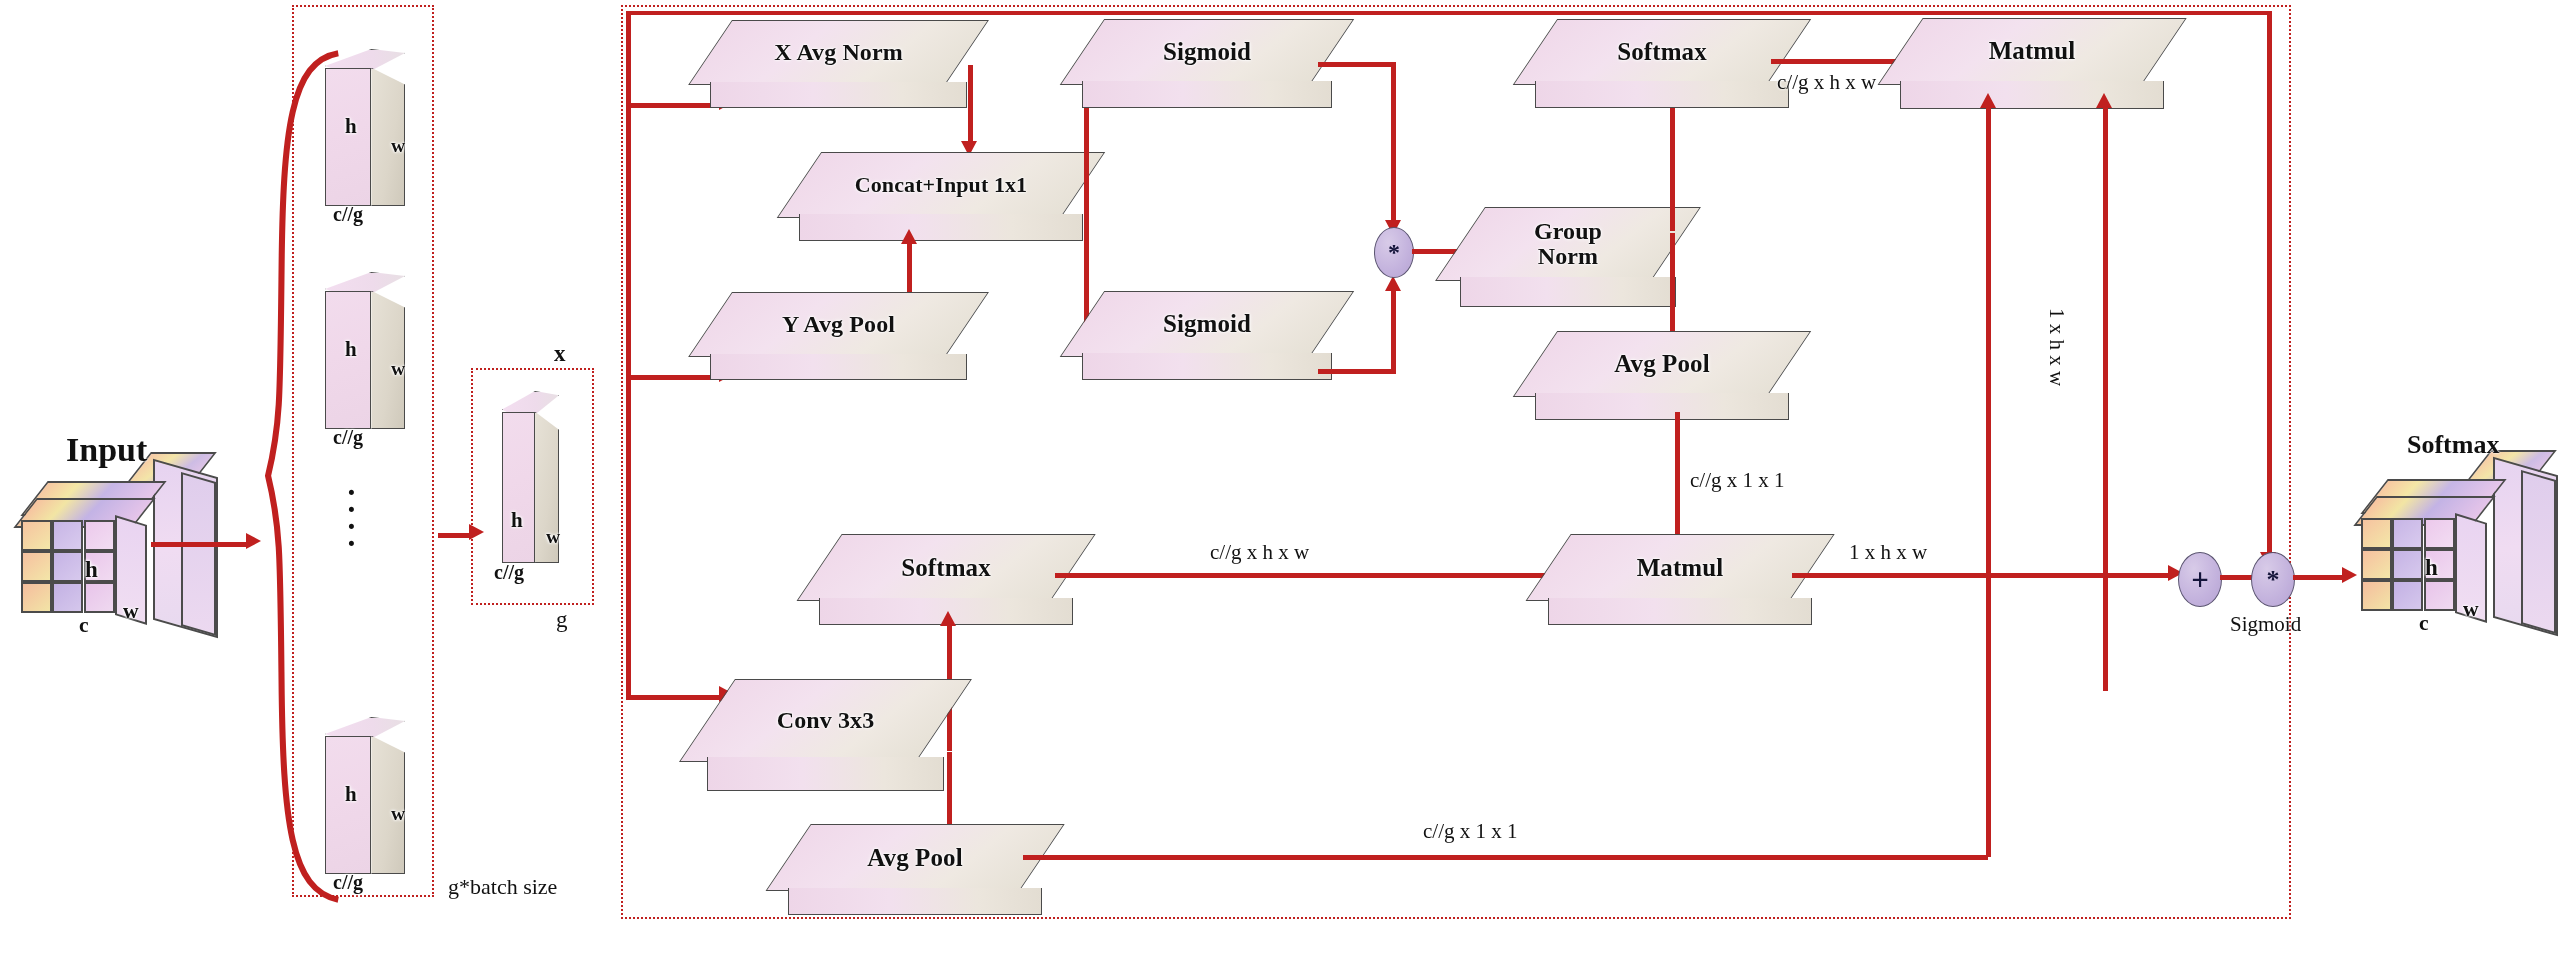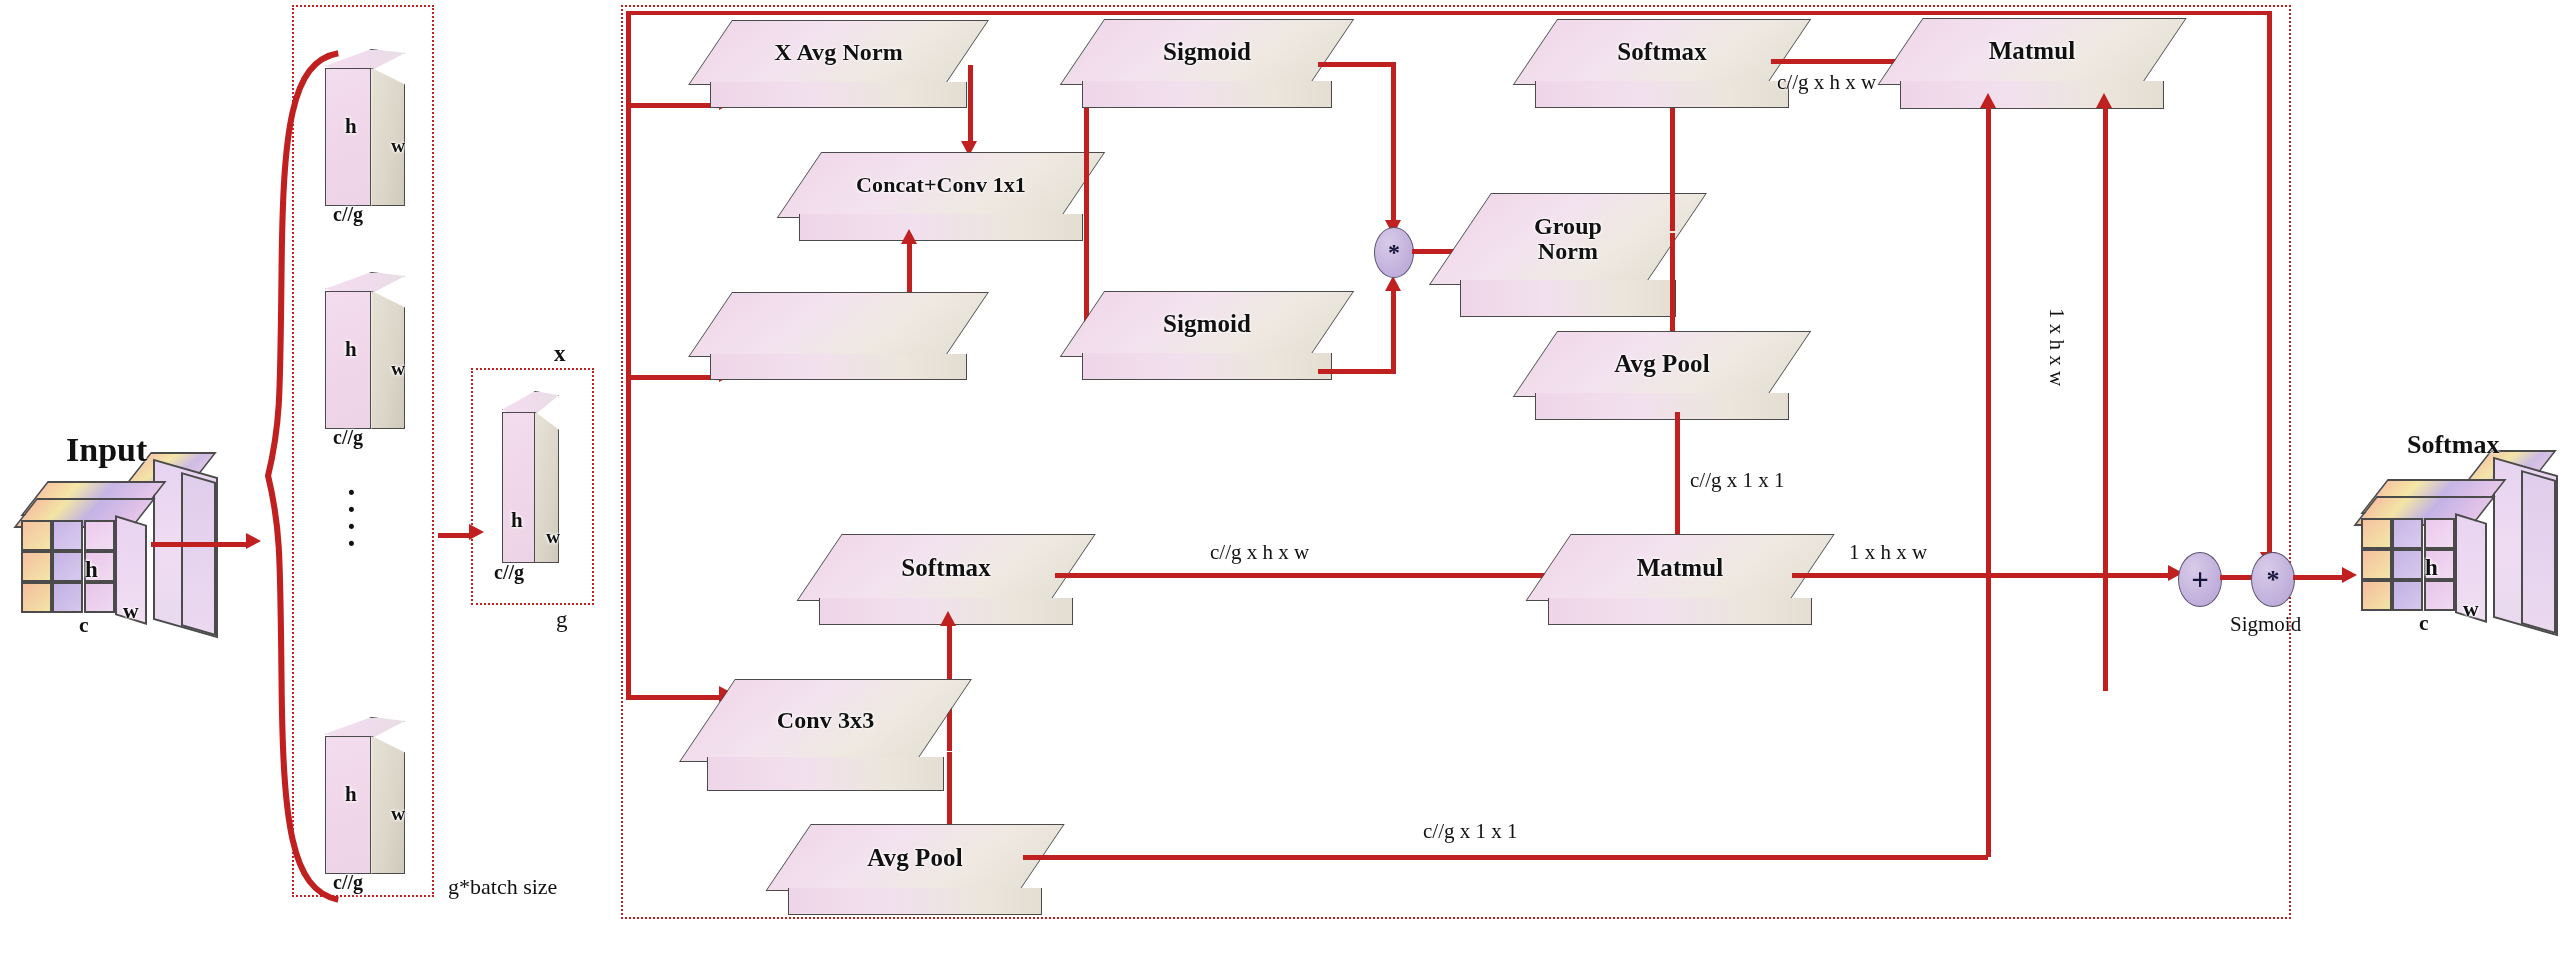--- a/index.html
+++ b/index.html
@@ -196,29 +196,30 @@
       <div class="side"></div>
     <div class="lbl" style="font-size:24px;">X Avg Norm</div>
   </div>
 
   <div class="vline" style="left:968px;top:65px;height:76px;"></div>
   <div class="arrow-d" style="left:961px;top:141px;"></div>
 
   <div class="slab" style="left:799px;top:152px;width:284px;height:89px;">
     <div class="top"></div>
       <div class="side"></div>
-    <div class="lbl" style="font-size:22px;">Concat+Conv 1x1</div>
+    <div class="lbl" style="font-size:22px;">Concat+Input 1x1</div>
   </div>
 
   <div class="vline" style="left:907px;top:243px;height:115px;"></div>
   <div class="arrow-u" style="left:901px;top:229px;"></div>
 
   <div class="slab" style="left:710px;top:292px;width:257px;height:88px;">
     <div class="top"></div>
       <div class="side"></div>
+    <div class="lbl" style="font-size:24px;">Y Avg Pool</div>
   </div>
 
   <div class="vline" style="left:1084px;top:68px;height:174px;"></div>
   <div class="arrow-u" style="left:1078px;top:53px;"></div>
 
   <div class="vline" style="left:1084px;top:242px;height:108px;"></div>
   <div class="arrow-d" style="left:1078px;top:350px;"></div>
 
   <div class="slab" style="left:1082px;top:19px;width:250px;height:89px;">
     <div class="top"></div>
@@ -239,21 +240,21 @@
   <div class="hline" style="left:1318px;top:369px;width:78px;"></div>
   <div class="vline" style="left:1391px;top:289px;height:84px;"></div>
   <div class="arrow-u" style="left:1385px;top:276px;"></div>
 
   <div class="op" style="left:1374px;top:227px;width:38px;height:49px;font-size:24px;">
     <span>*</span>
   </div>
   <div class="hline" style="left:1412px;top:249px;width:57px;"></div>
   <div class="arrow-r" style="left:1469px;top:240px;"></div>
 
-  <div class="slab" style="left:1460px;top:193px;width:216px;height:124px;">
+  <div class="slab" style="left:1460px;top:207px;width:216px;height:100px;">
     <div class="top"></div>
       <div class="side"></div>
     <div class="lbl" style="font-size:24px;flex-direction:column;">
       <span>Group</span>
       <span>Norm</span>
     </div>
   </div>
 
   <div class="vline" style="left:1670px;top:101px;height:130px;"></div>
   <div class="arrow-u" style="left:1663px;top:87px;"></div>

